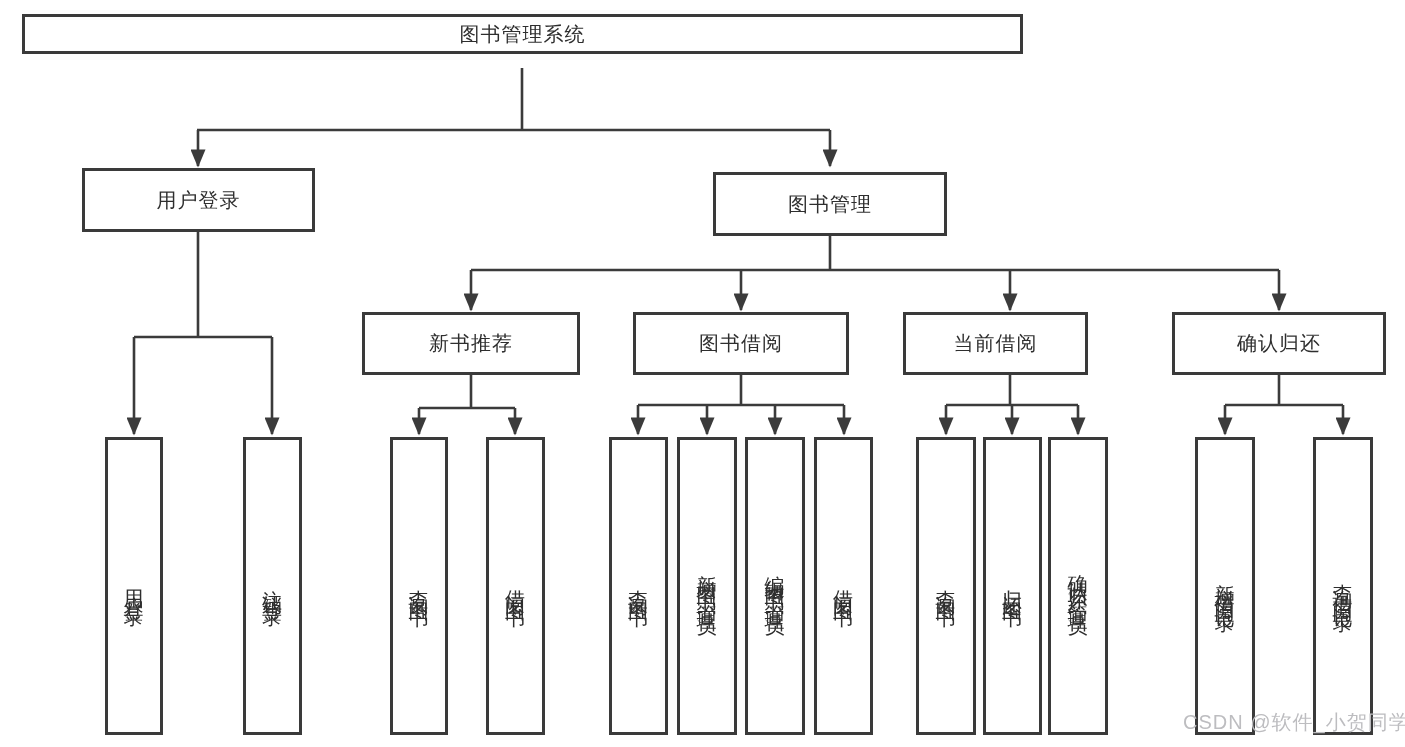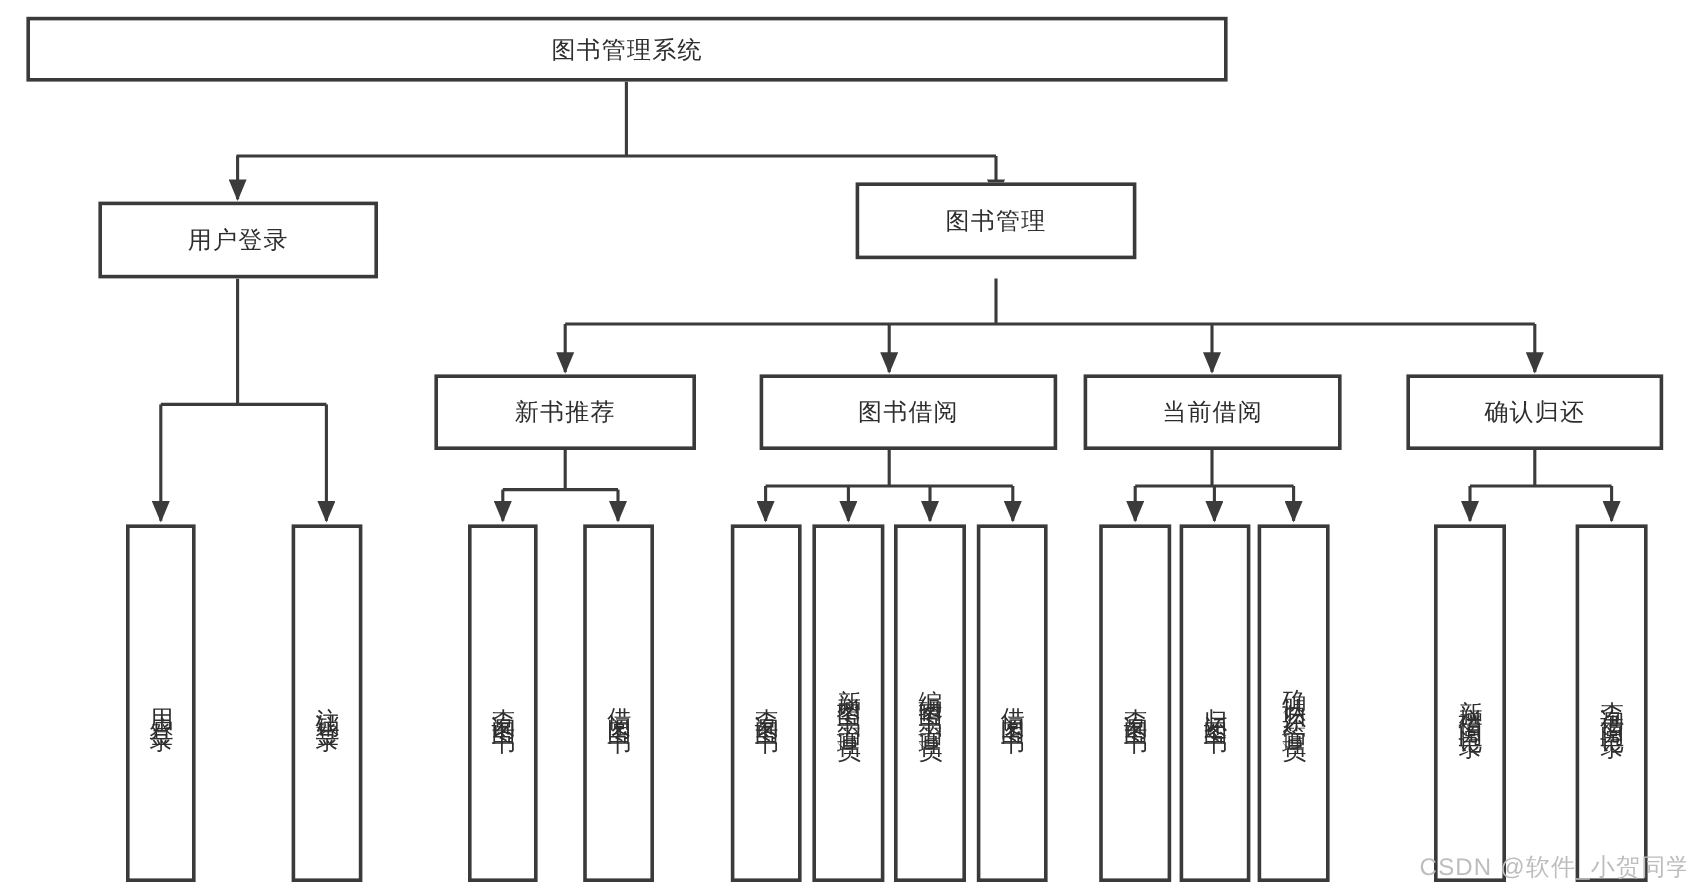--- a/index.html
+++ b/index.html
@@ -92,28 +92,28 @@
       <line x1="946" y1="405" x2="946" y2="434" marker-end="url(#arrow)"></line>
       <line x1="1012" y1="405" x2="1012" y2="434" marker-end="url(#arrow)"></line>
       <line x1="1078" y1="405" x2="1078" y2="434" marker-end="url(#arrow)"></line>
 
       <path d="M1279 375 V405 M1225 405 H1343"></path>
       <line x1="1225" y1="405" x2="1225" y2="434" marker-end="url(#arrow)"></line>
       <line x1="1343" y1="405" x2="1343" y2="434" marker-end="url(#arrow)"></line>
     </g>
   </svg>
 
-  <div class="box" style="left:22px;top:14px;width:1001px;height:54px;">图书管理系统</div>
+  <div class="box" style="left:22px;top:14px;width:1001px;height:40px;">图书管理系统</div>
 
   <div class="box" style="left:82px;top:168px;width:233px;height:64px;">用户登录</div>
-  <div class="box" style="left:713px;top:152px;width:234px;height:64px;">图书管理</div>
+  <div class="box" style="left:713px;top:172px;width:234px;height:64px;">图书管理</div>
 
   <div class="box" style="left:362px;top:312px;width:218px;height:63px;text-align:center;">新书推荐</div>
-  <div class="box" style="left:633px;top:312px;width:248px;height:63px;">图书借阅</div>
-  <div class="box" style="left:903px;top:312px;width:215px;height:63px;">当前借阅</div>
+  <div class="box" style="left:633px;top:312px;width:216px;height:63px;">图书借阅</div>
+  <div class="box" style="left:903px;top:312px;width:185px;height:63px;">当前借阅</div>
   <div class="box" style="left:1172px;top:312px;width:214px;height:63px;">确认归还</div>
 
   <div class="box leaf" style="left:105px;top:437px;width:58px;height:298px;">
     <span>用户登录</span>
   </div>
   <div class="box leaf" style="left:243px;top:437px;width:59px;height:298px;">
     <span>注销登录</span>
   </div>
 
   <div class="box leaf" style="left:390px;top:437px;width:58px;height:298px;">

